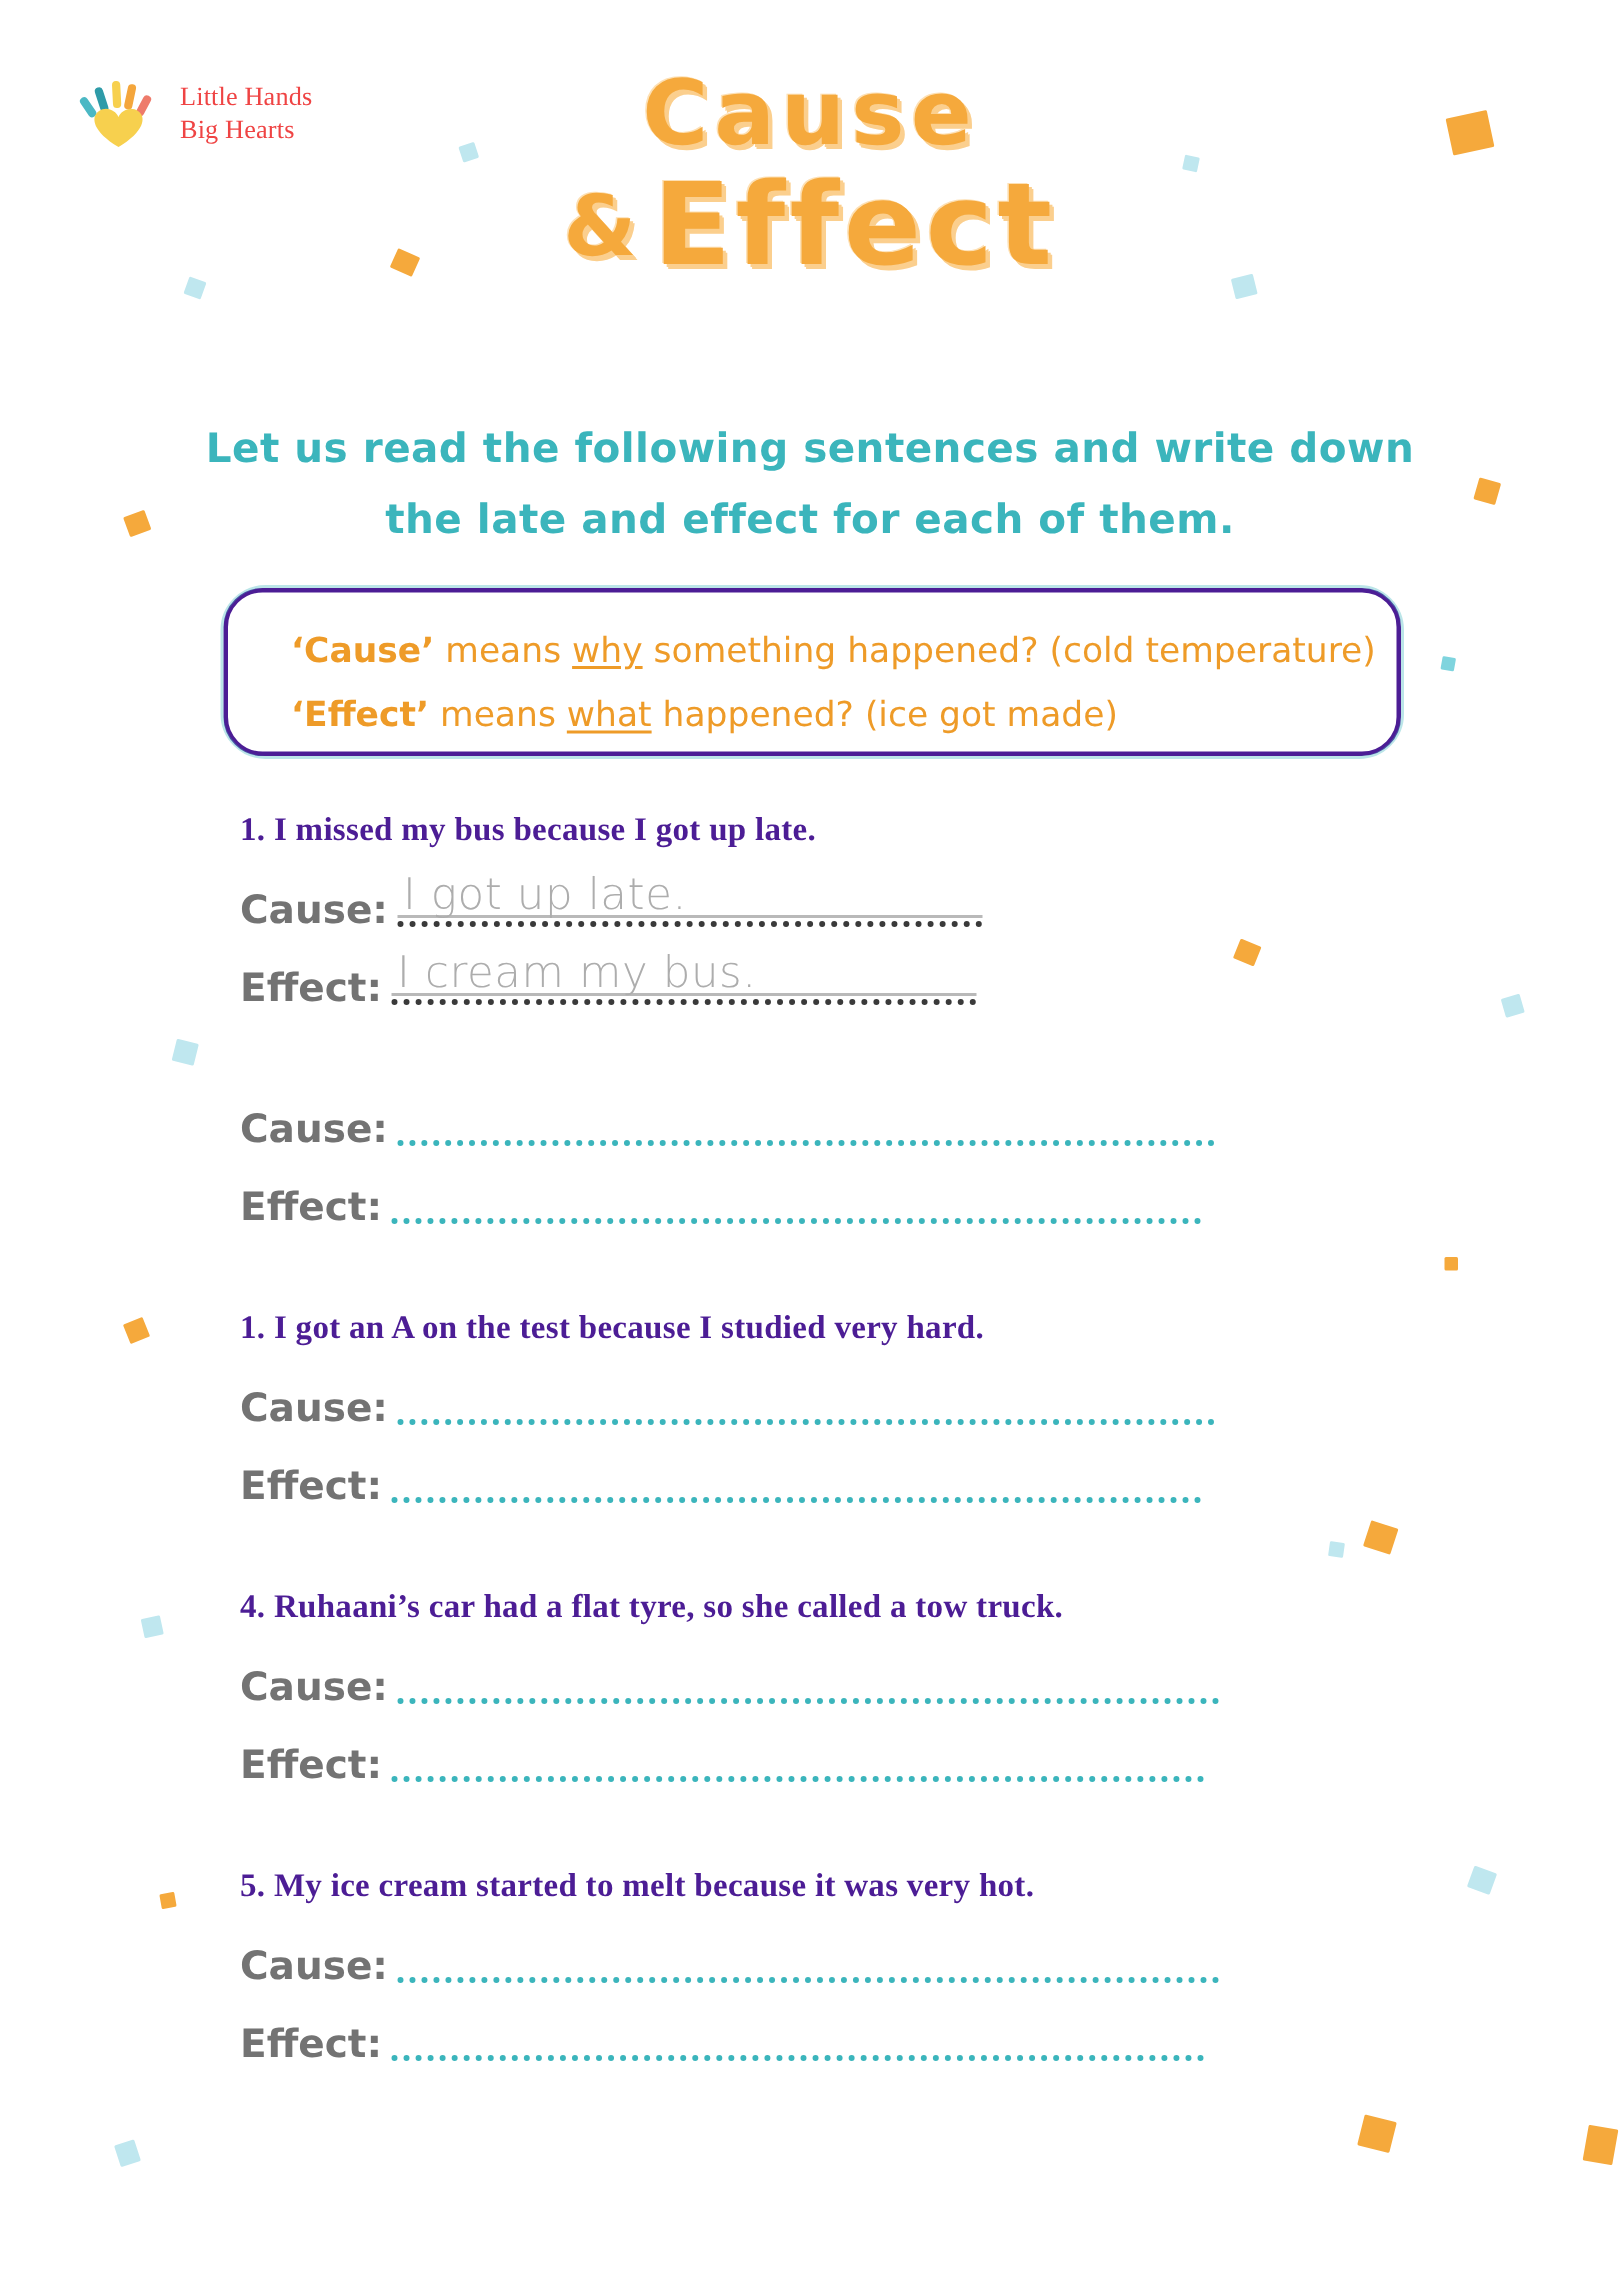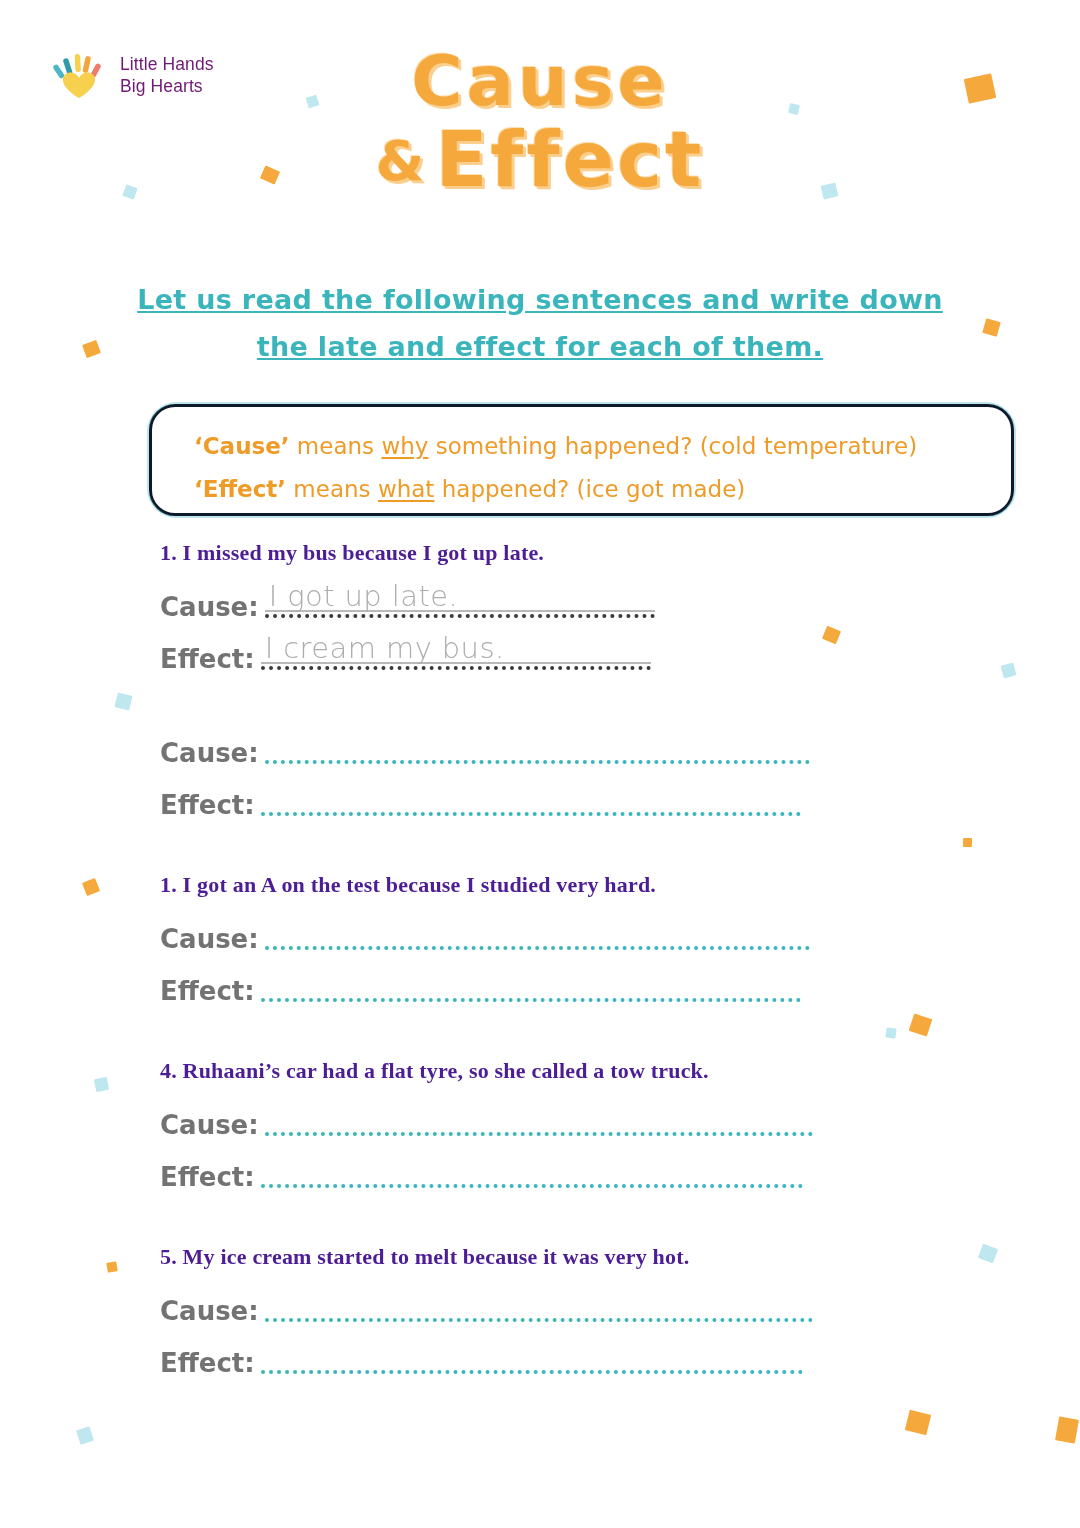--- a/index.html
+++ b/index.html
@@ -30,24 +30,24 @@
   #logo {
     position: absolute;
     left: 52px;
     top: 48px;
     display: flex;
     align-items: center;
     gap: 12px;
   }
   #logo-mark { width: 56px; height: 54px; display: block; }
   #logo-text {
-    font-family: Liberation Sans, sans-serif;
+    font-family: Liberation Serif, serif;
     font-size: 17.5px;
     line-height: 1.28;
-    color: #701a75;
+    color: #ef4444;
     font-weight: 400;
     letter-spacing: .1px;
     white-space: pre-line;
   }
 
   
   #title-block {
     position: absolute;
     left: 0;
     top: 46px;
@@ -60,21 +60,21 @@
     font-weight: 700;
     color: #F5A93C;
     letter-spacing: 2px;
     line-height: 1;
     text-shadow:
        2px 2px 0 #FBCF8E,
        3px 3px 0 #FBCF8E,
       -1px -1px 0 #FDE0B4;
   }
   #title-line-1 {
-    font-size: 70px;
+    font-size: 60px;
     letter-spacing: 4px;
   }
   #title-line-2 {
     font-size: 76px;
     margin-top: 6px;
     letter-spacing: 3px;
   }
   #title-amp { font-size: 56px; vertical-align: 6px; margin-right: 8px; }
 
   
@@ -84,31 +84,31 @@
     top: 276px;
     width: 1080px;
     text-align: center;
     color: #3BB5BC;
     font-family: "DejaVu Sans", sans-serif;
     font-weight: 700;
     font-size: 27px;
     line-height: 1.75;
     letter-spacing: .3px;
   }
-  #instructions span { display: block; text-decoration: underline; }
+  #instructions span { display: block; }
 
   
   #definition-box {
     position: absolute;
     left: 149px;
-    top: 404px;
-    width: 865px;
+    top: 392px;
+    width: 785px;
     height: 112px;
     box-sizing: border-box;
-    border: 3px solid #0f172a;
+    border: 3px solid #4c1d95;
     border-radius: 26px;
     background: #ffffff;
   }
   #definition-box::before {
     content: "";
     position: absolute;
     left: -5px; top: -5px; right: -5px; bottom: -5px;
     border: 2px solid rgba(59,181,188,.35);
     border-radius: 30px;
     pointer-events: none;

